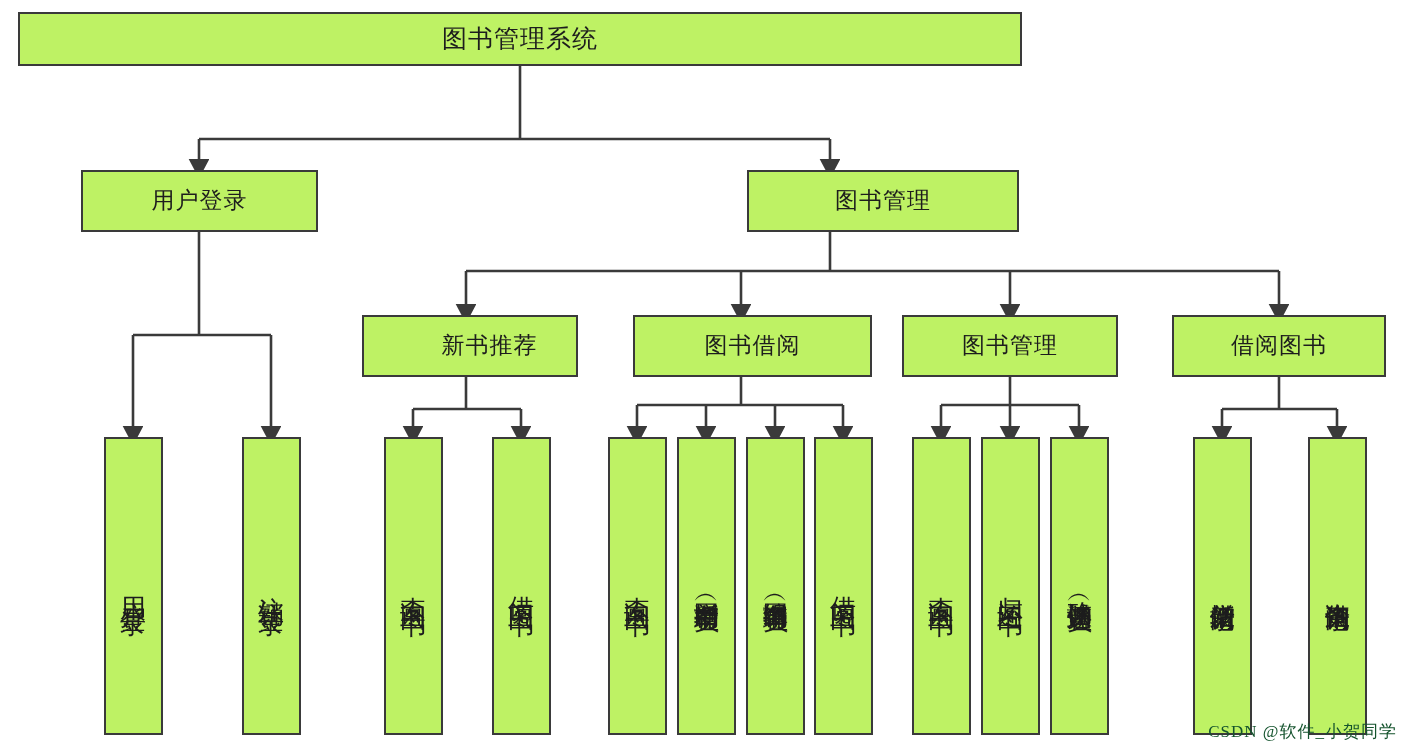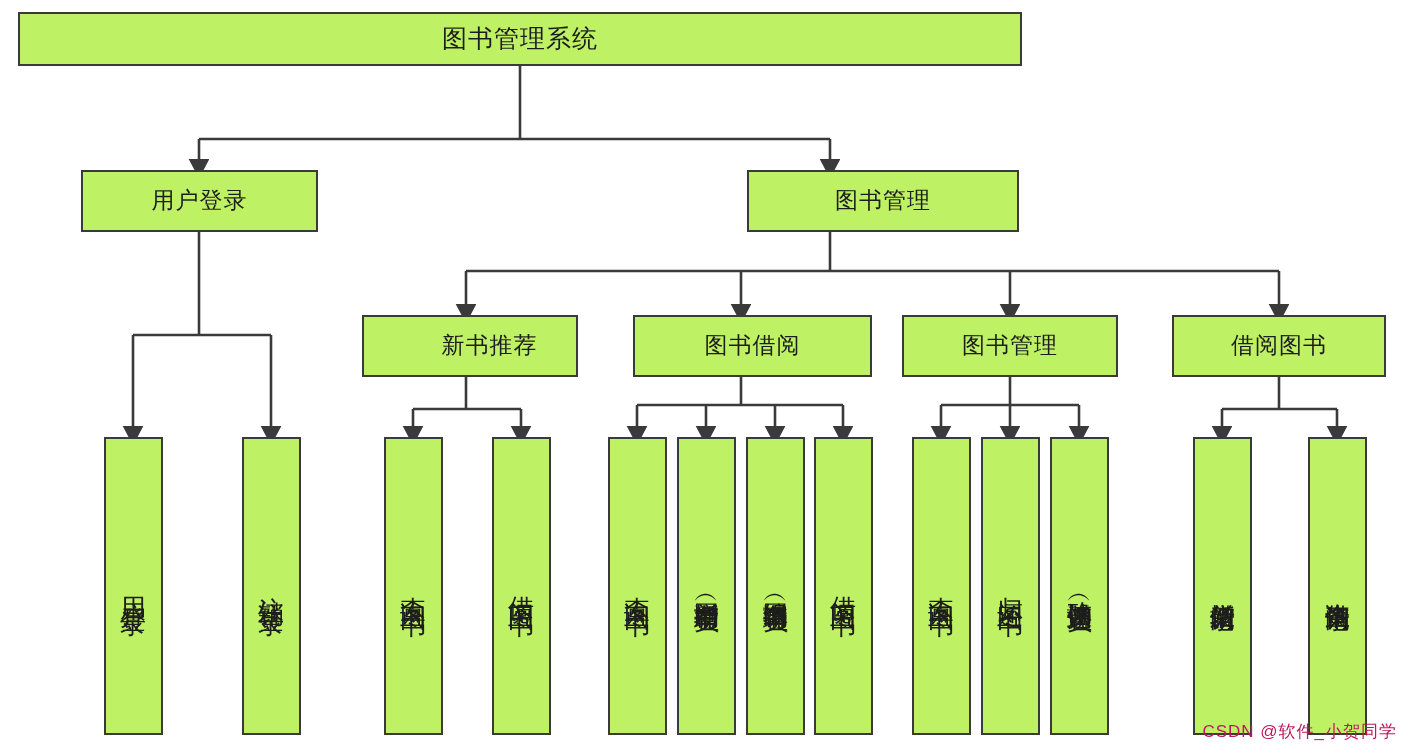--- a/index.html
+++ b/index.html
@@ -48,24 +48,24 @@
   .node.leaf.tight .lbl{
     font-size:25px;
     letter-spacing:1px;
   }
 
   .watermark{
     position:absolute;
     right:8px;
     bottom:4px;
     font-size:17px;
-    color:#be185d;
+    color:#14532d;
     letter-spacing:1px;
     white-space:nowrap;
-    font-family:Liberation Sans, sans-serif;
+    font-family:Liberation Serif, serif;
   }
 </style>
 </head>
 <body>
 
 <div id="stage">
 
   <svg class="wires" viewBox="0 0 1405 747" xmlns="http://www.w3.org/2000/svg">
     <defs>
       <marker id="arw" markerWidth="11" markerHeight="11" refX="1.2" refY="4" orient="auto" markerUnits="strokeWidth">

